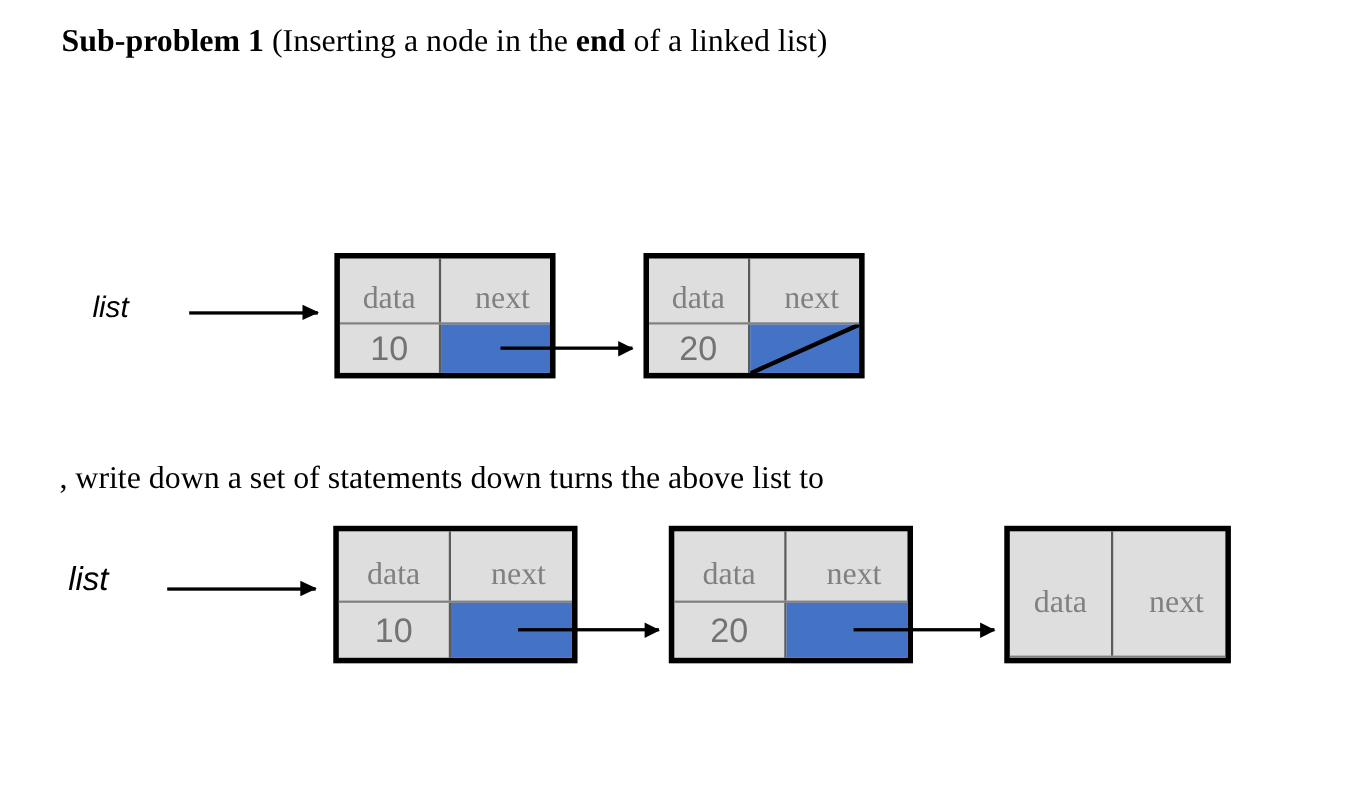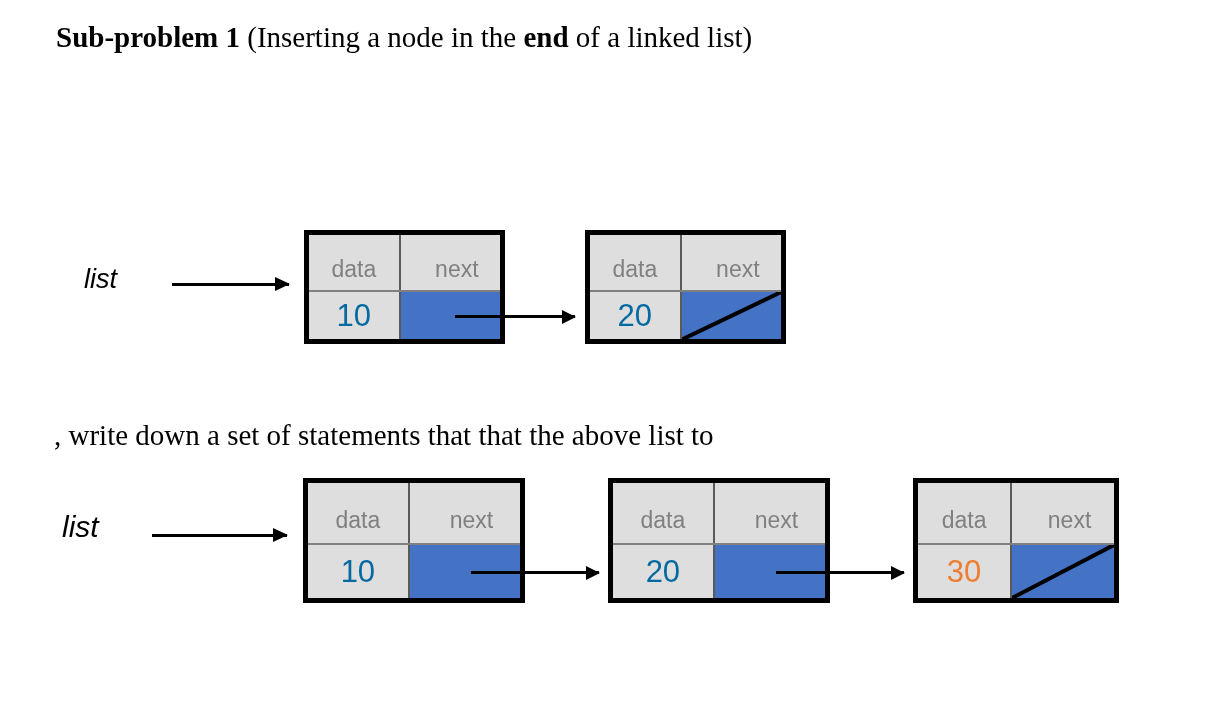--- a/index.html
+++ b/index.html
@@ -81,31 +81,31 @@
     box-sizing: border-box;
     display: flex;
     align-items: center;
     justify-content: center;
     position: relative;
   }
   .cell.data { flex: 0 0 48%; border-right: 2px solid #5a5a5a; }
   .cell.next { flex: 1 1 auto; padding-left: 13px; }
 
   .hdr-text {
-    font-family: Liberation Sans, sans-serif;
-    font-size: 23px;
+    font-family: Liberation Serif, serif;
+    font-size: 29px;
     color: #808080;
     letter-spacing: 0px;
     line-height: 1;
     margin-top: 15px;
   }
   .val-text {
     font-family: "Liberation Sans", sans-serif;
     font-size: 31px;
-    color: #0369a1;
+    color: #737373;
     line-height: 1;
   }
   .val-text.accent { color: #ed7d31; }
 
   .cell.next.filled { background: #4472c4; }
 
   
   .null-slash {
     position: absolute;
     left: 0; top: 0; right: 0; bottom: 0;
@@ -187,21 +187,21 @@
       <div class="cell next filled">
         <span class="null-slash">
           <svg viewBox="0 0 100 57" preserveAspectRatio="none">
             <line x1="0" y1="57" x2="100" y2="0" stroke="#000000" stroke-width="4" vector-effect="non-scaling-stroke"></line>
           </svg>
         </span>
       </div>
     </div>
   </div>
 
-  <div class="prose" id="turns-line">, write down a set of statements that that the above list to</div>
+  <div class="prose" id="turns-line">, write down a set of statements down turns the above list to</div>
 
   <div class="list-label" id="list-label-2">list</div>
   <div class="head-arrow" id="head-arrow-2"></div>
 
   <div class="node" id="node-2-1">
     <div class="node-row header">
       <div class="cell data">
         <span class="hdr-text">data</span>
       </div>
       <div class="cell next">
@@ -237,27 +237,15 @@
 
   <div class="node" id="node-2-3">
     <div class="node-row header">
       <div class="cell data">
         <span class="hdr-text">data</span>
       </div>
       <div class="cell next">
         <span class="hdr-text">next</span>
       </div>
     </div>
-    <div class="node-row">
-      <div class="cell data">
-        <span class="val-text accent">30</span>
-      </div>
-      <div class="cell next filled">
-        <span class="null-slash">
-          <svg viewBox="0 0 100 57" preserveAspectRatio="none">
-            <line x1="0" y1="57" x2="100" y2="0" stroke="#000000" stroke-width="4" vector-effect="non-scaling-stroke"></line>
-          </svg>
-        </span>
-      </div>
-    </div>
   </div>
 
 </div>
 
 </body></html>

